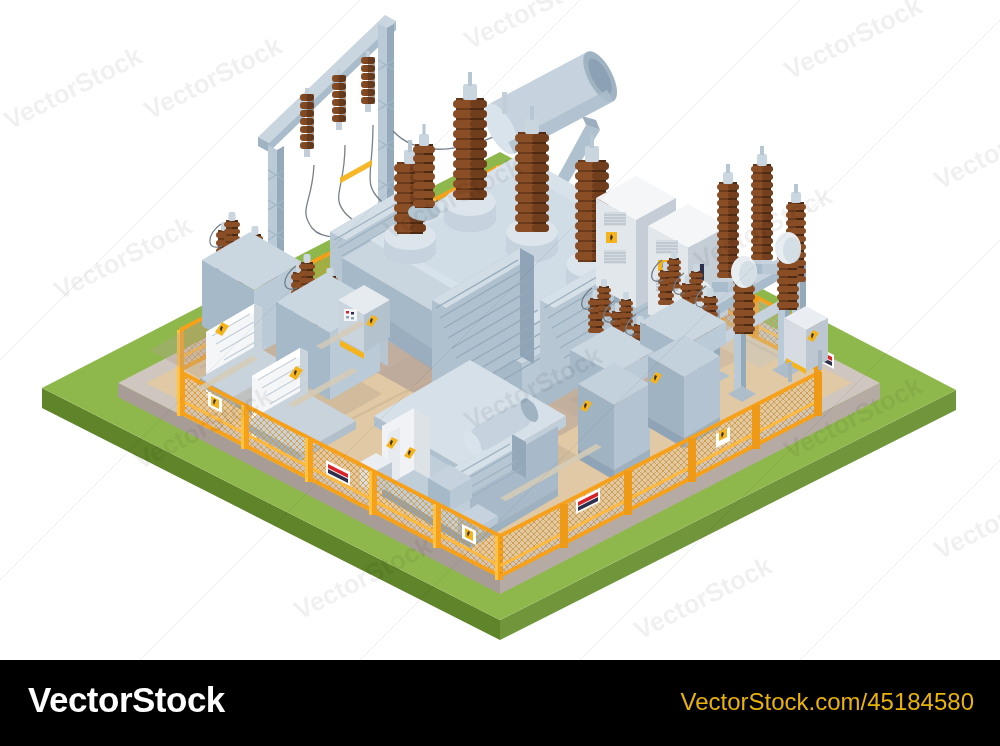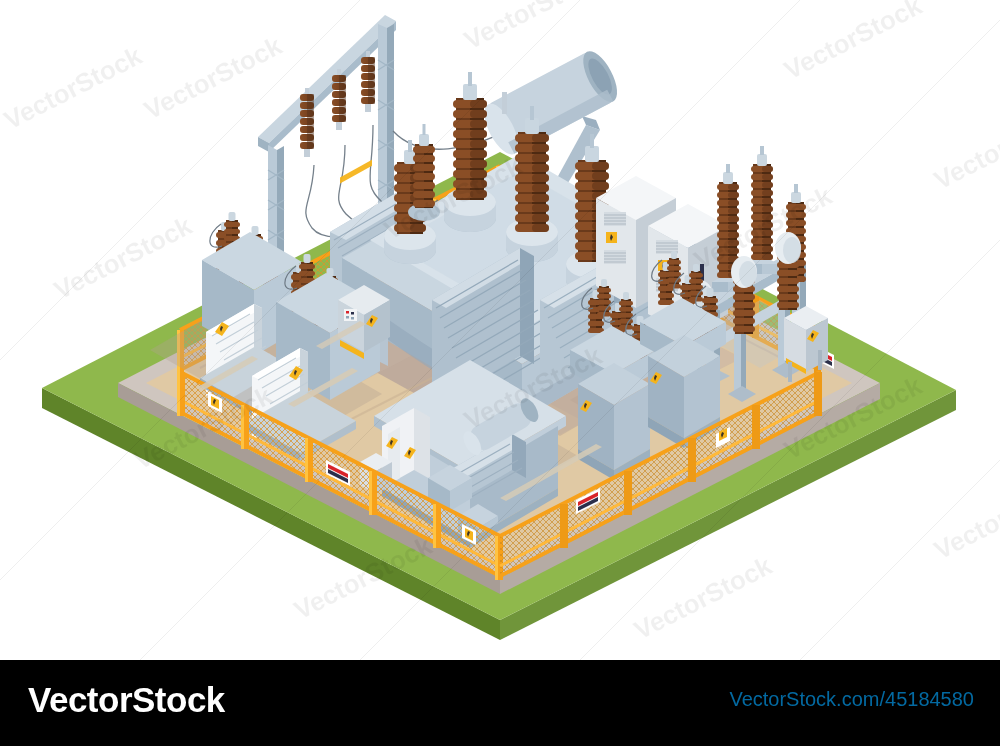--- a/index.html
+++ b/index.html
@@ -2,21 +2,21 @@
 <html><head>
 <meta charset="utf-8">
 <style>
   html,body{margin:0;padding:0;background:#ffffff;}
   body{width:1000px;height:746px;overflow:hidden;font-family:"Liberation Sans",sans-serif;}
   #stage{position:relative;width:1000px;height:746px;background:#fff;}
   #art{position:absolute;left:0;top:0;width:1000px;height:660px;}
   #watermarks{position:absolute;left:0;top:0;width:1000px;height:660px;pointer-events:none;}
   #footer{position:absolute;left:0;top:660px;width:1000px;height:86px;background:#000;}
   #footer .wm-left{position:absolute;left:28px;top:20px;color:#fff;font-size:35px;font-weight:bold;letter-spacing:-0.5px;font-family:"Liberation Sans",sans-serif;}
-  #footer .wm-right{position:absolute;right:26px;top:28px;color:#0369a1;font-size:20px;font-family:"Liberation Sans",sans-serif;}
+  #footer .wm-right{position:absolute;right:26px;top:28px;color:#eab308;font-size:24px;font-family:"Liberation Sans",sans-serif;}
   .wmtext{fill:#000;opacity:0.055;font-size:26px;font-weight:bold;font-family:"Liberation Sans",sans-serif;}
 </style>
 </head>
 <body>
 
 <div id="stage">
 
   <svg id="art" viewBox="0 0 1000 660">
     <defs>
 

